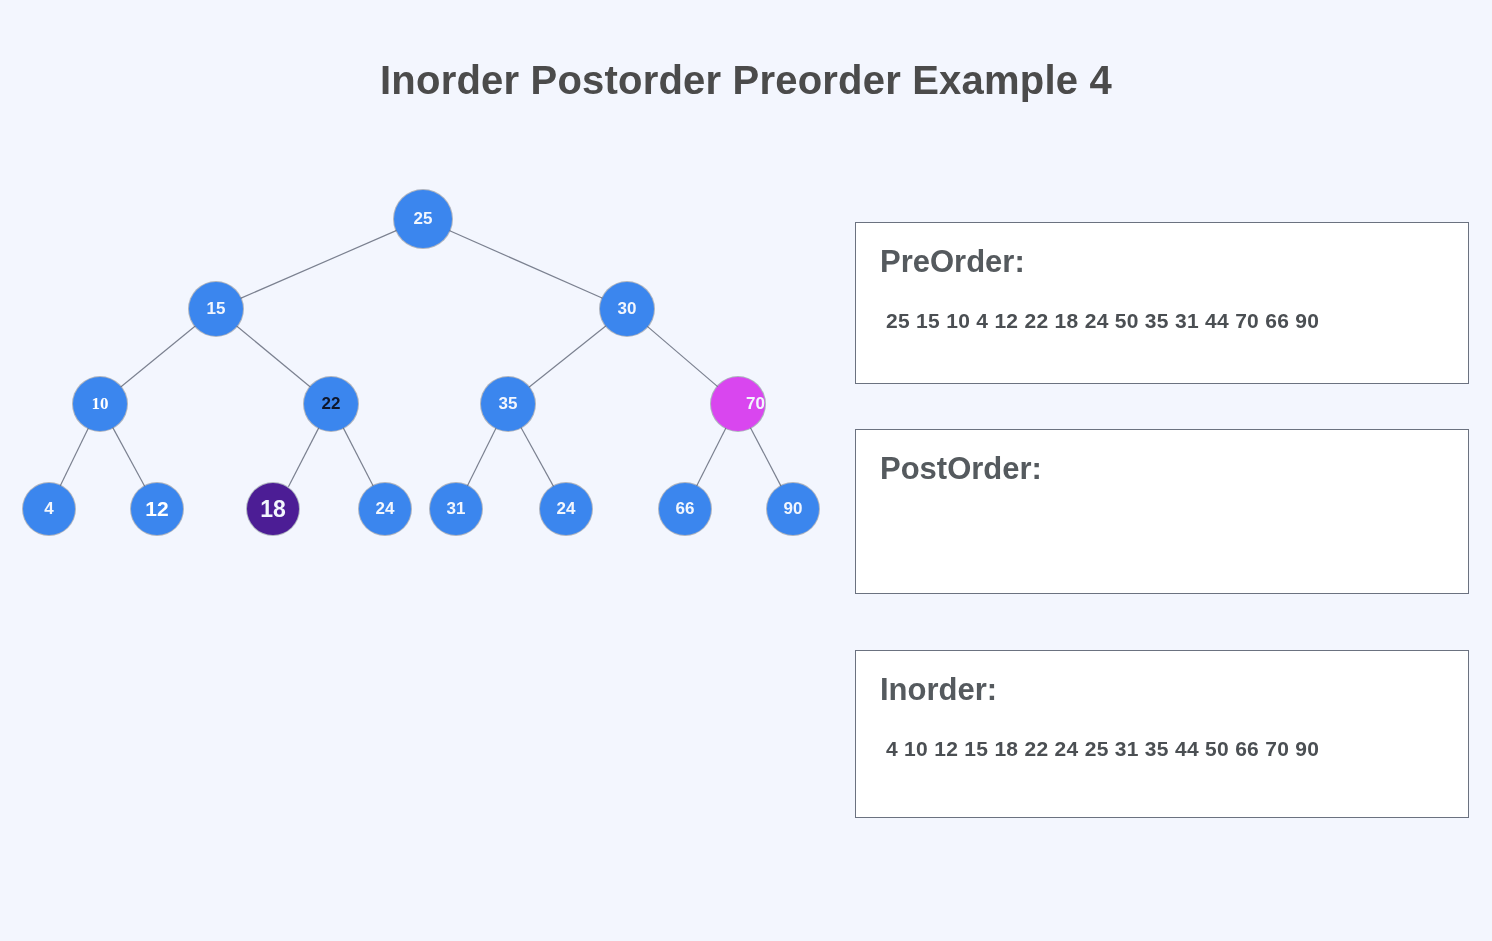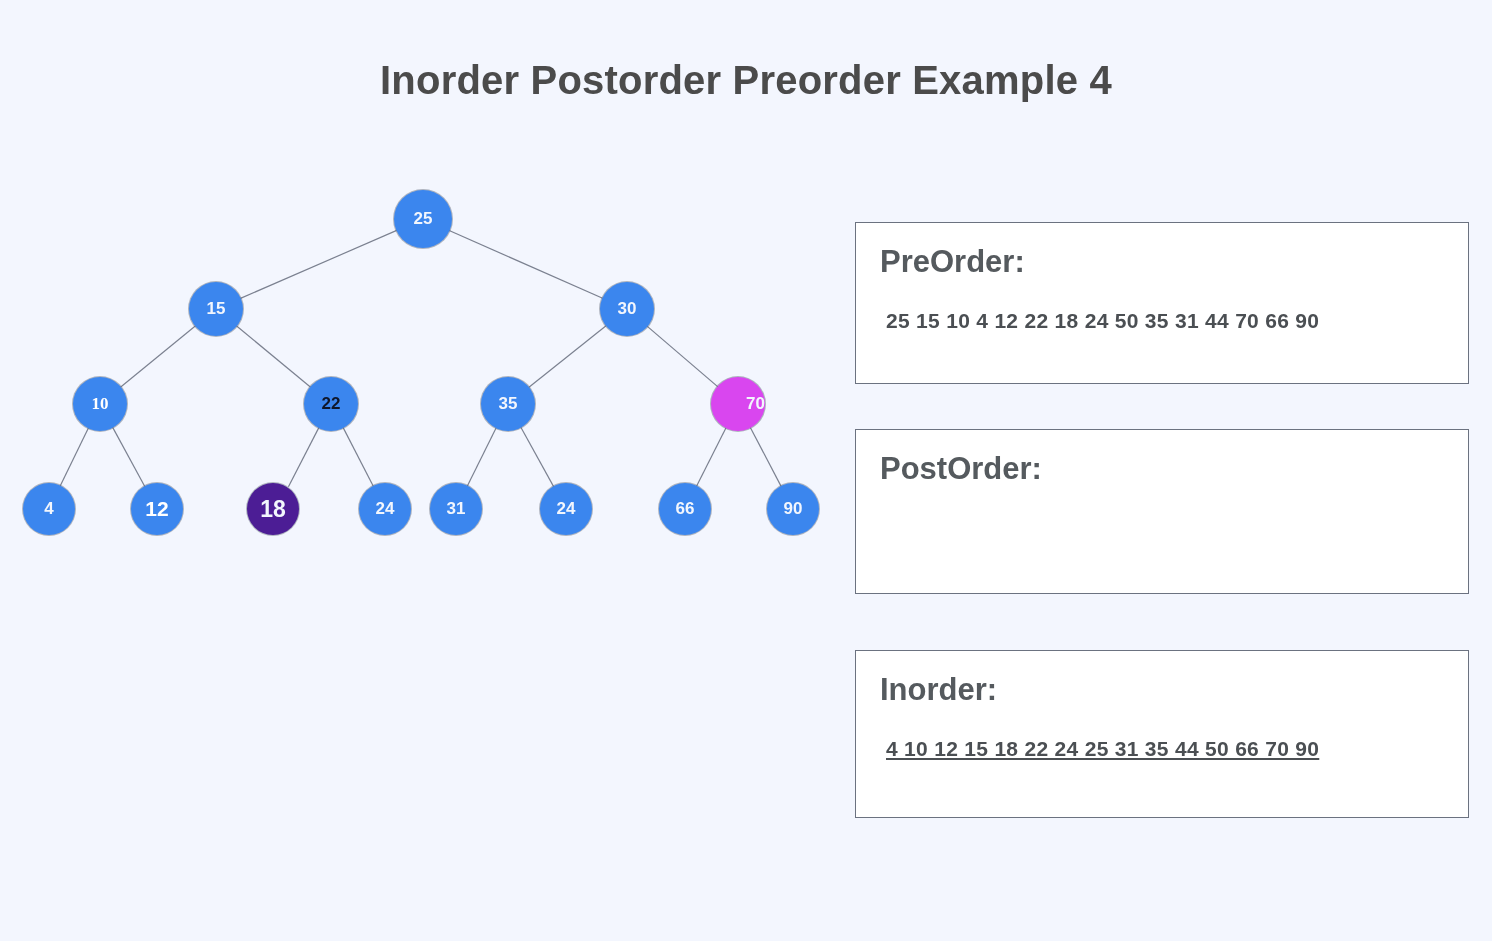--- a/index.html
+++ b/index.html
@@ -80,21 +80,21 @@
   .traversal-values {
     font-size: 21px;
     font-weight: bold;
     color: #4b4f53;
     margin: 0;
     letter-spacing: 0.3px;
     white-space: nowrap;
   }
   #box-preorder  .traversal-values { margin-left: 6px; }
   #box-postorder .traversal-values { margin-left: 0px; }
-  #box-inorder   .traversal-values { margin-left: 6px; text-decoration: underline; }
+  #box-inorder   .traversal-values { margin-left: 6px; }
 </style>
 </head>
 <body>
 
 <div id="page-title">Inorder Postorder Preorder Example 4</div>
 
 <div id="tree-canvas">
   <svg id="tree-edges" viewBox="0 0 850 600" xmlns="http://www.w3.org/2000/svg">
       <line x1="397.3220384249094" y1="230.1643311196046" x2="239.84382146258412" y2="298.6331211032243" stroke="#7b8190" stroke-width="1.2"></line>
       <line x1="448.6176984440421" y1="230.30192578413622" x2="603.2121371591038" y2="298.5053546290164" stroke="#7b8190" stroke-width="1.2"></line>

